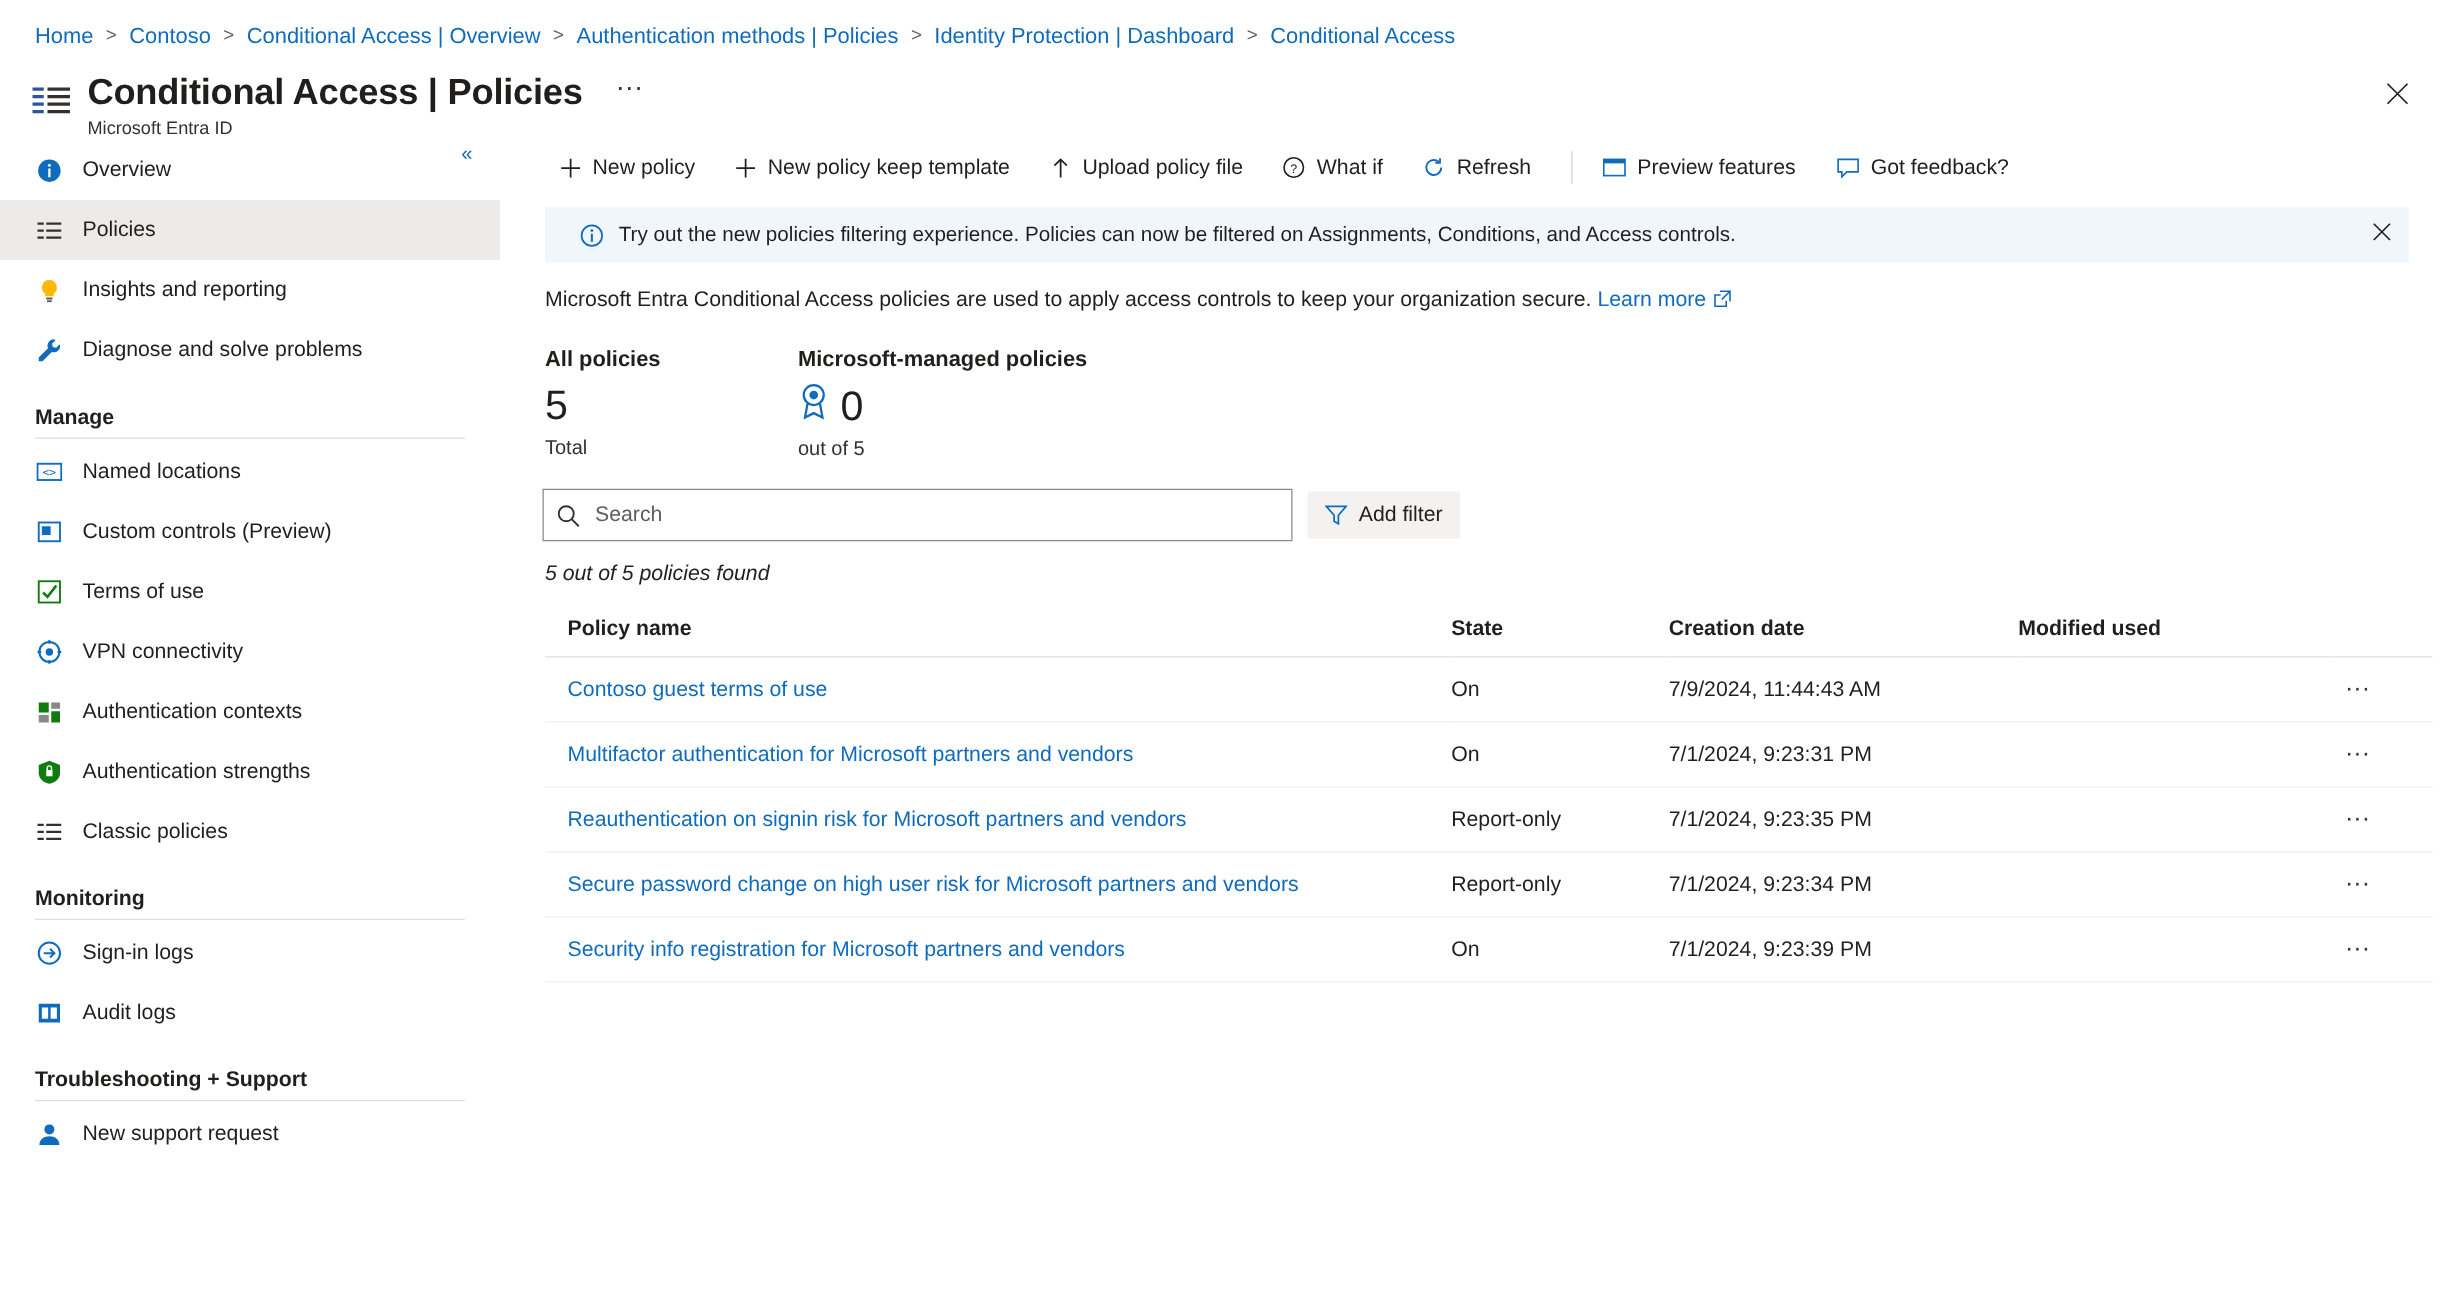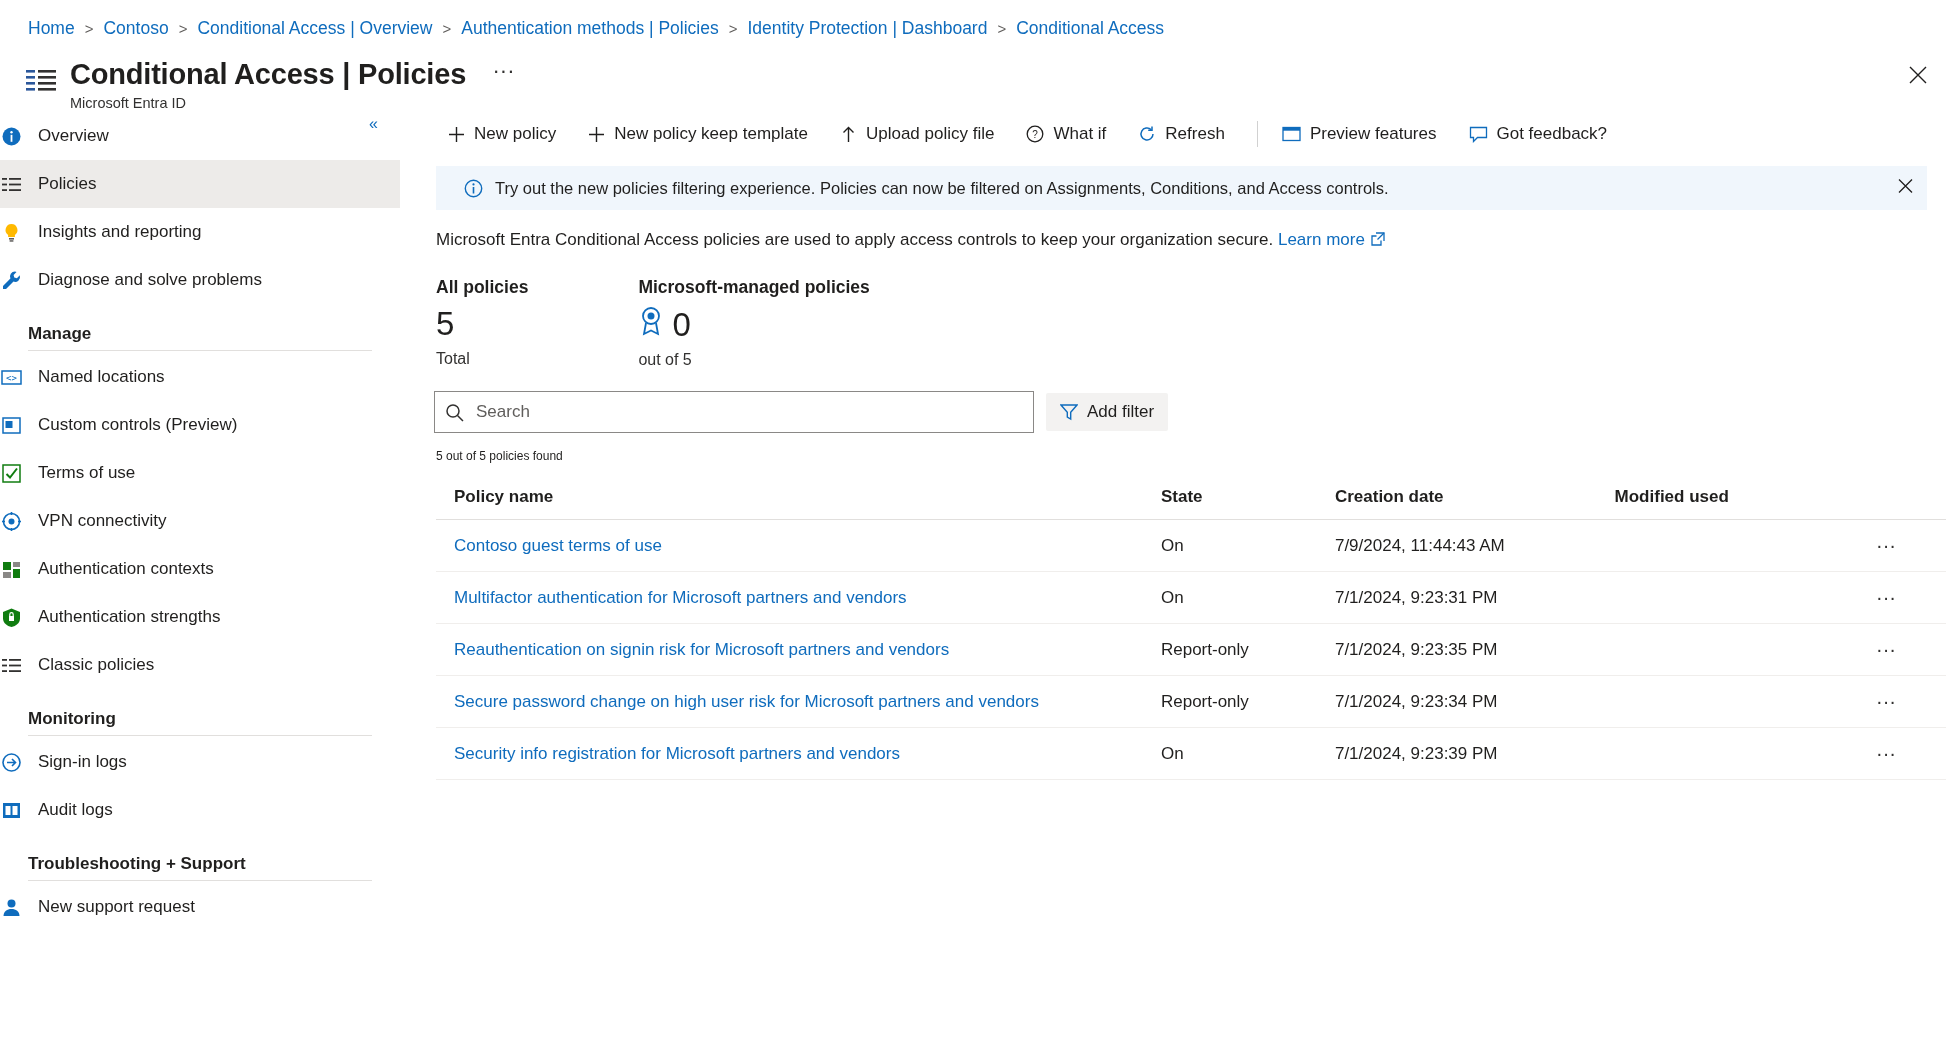--- a/index.html
+++ b/index.html
@@ -74,20 +74,21 @@
     position: relative;
   }
   .collapse-btn {
     position: absolute; right: 22px; top: 8px;
     color: #0f6cbd; font-size: 16px; cursor: pointer;
     line-height: 1;
   }
   .nav-item {
     display: flex; align-items: center;
     height: 48px;
+    padding-left: 28px;
     font-size: 17px;
     color: #201f1e;
     cursor: pointer;
   }
   .nav-item.selected { background: #edebe9; }
   .nav-icon {
     width: 22px; height: 22px; margin-right: 16px;
     flex: none; display: flex; align-items: center; justify-content: center;
   }
   .nav-section {
@@ -182,21 +183,22 @@
     height: 38px; padding: 0 14px;
     background: #f3f2f1;
     display: flex; align-items: center;
     font-size: 17px; cursor: pointer;
     border-radius: 2px;
   }
   .addfilter .fi { margin-right: 9px; display: flex; }
 
   .foundtext {
     margin: 16px 0 0 28px;
-    font-size: 12px;
+    font-size: 17px;
+    font-style: italic;
   }
 
   
   table.policies {
     width: 1510px;
     margin: 24px 0 0 28px;
     border-collapse: collapse;
     font-size: 17px;
   }
   table.policies th {

